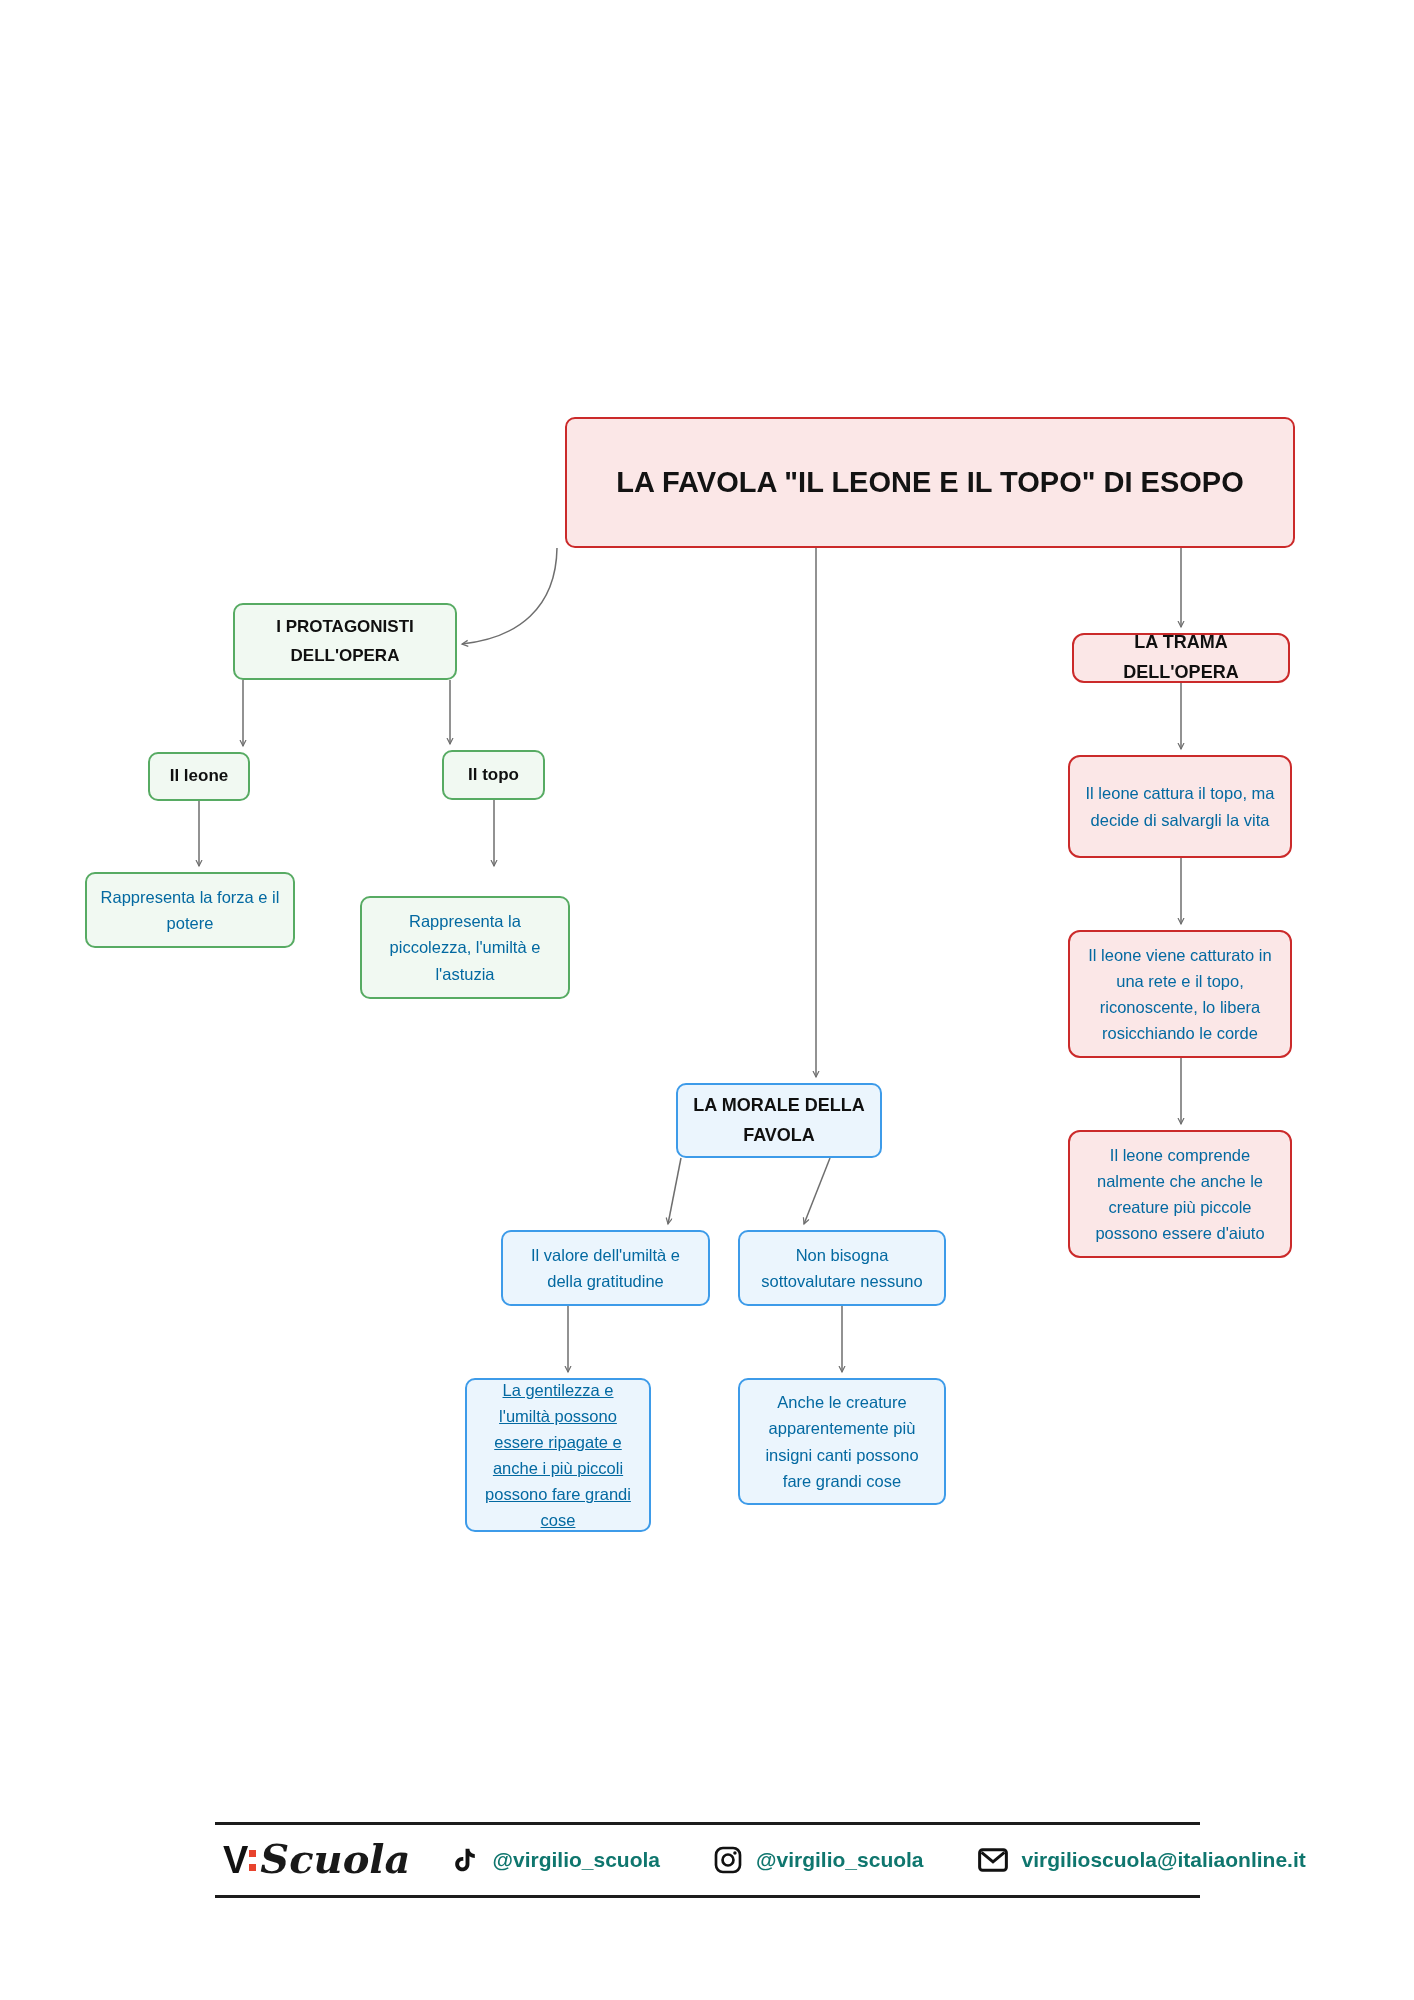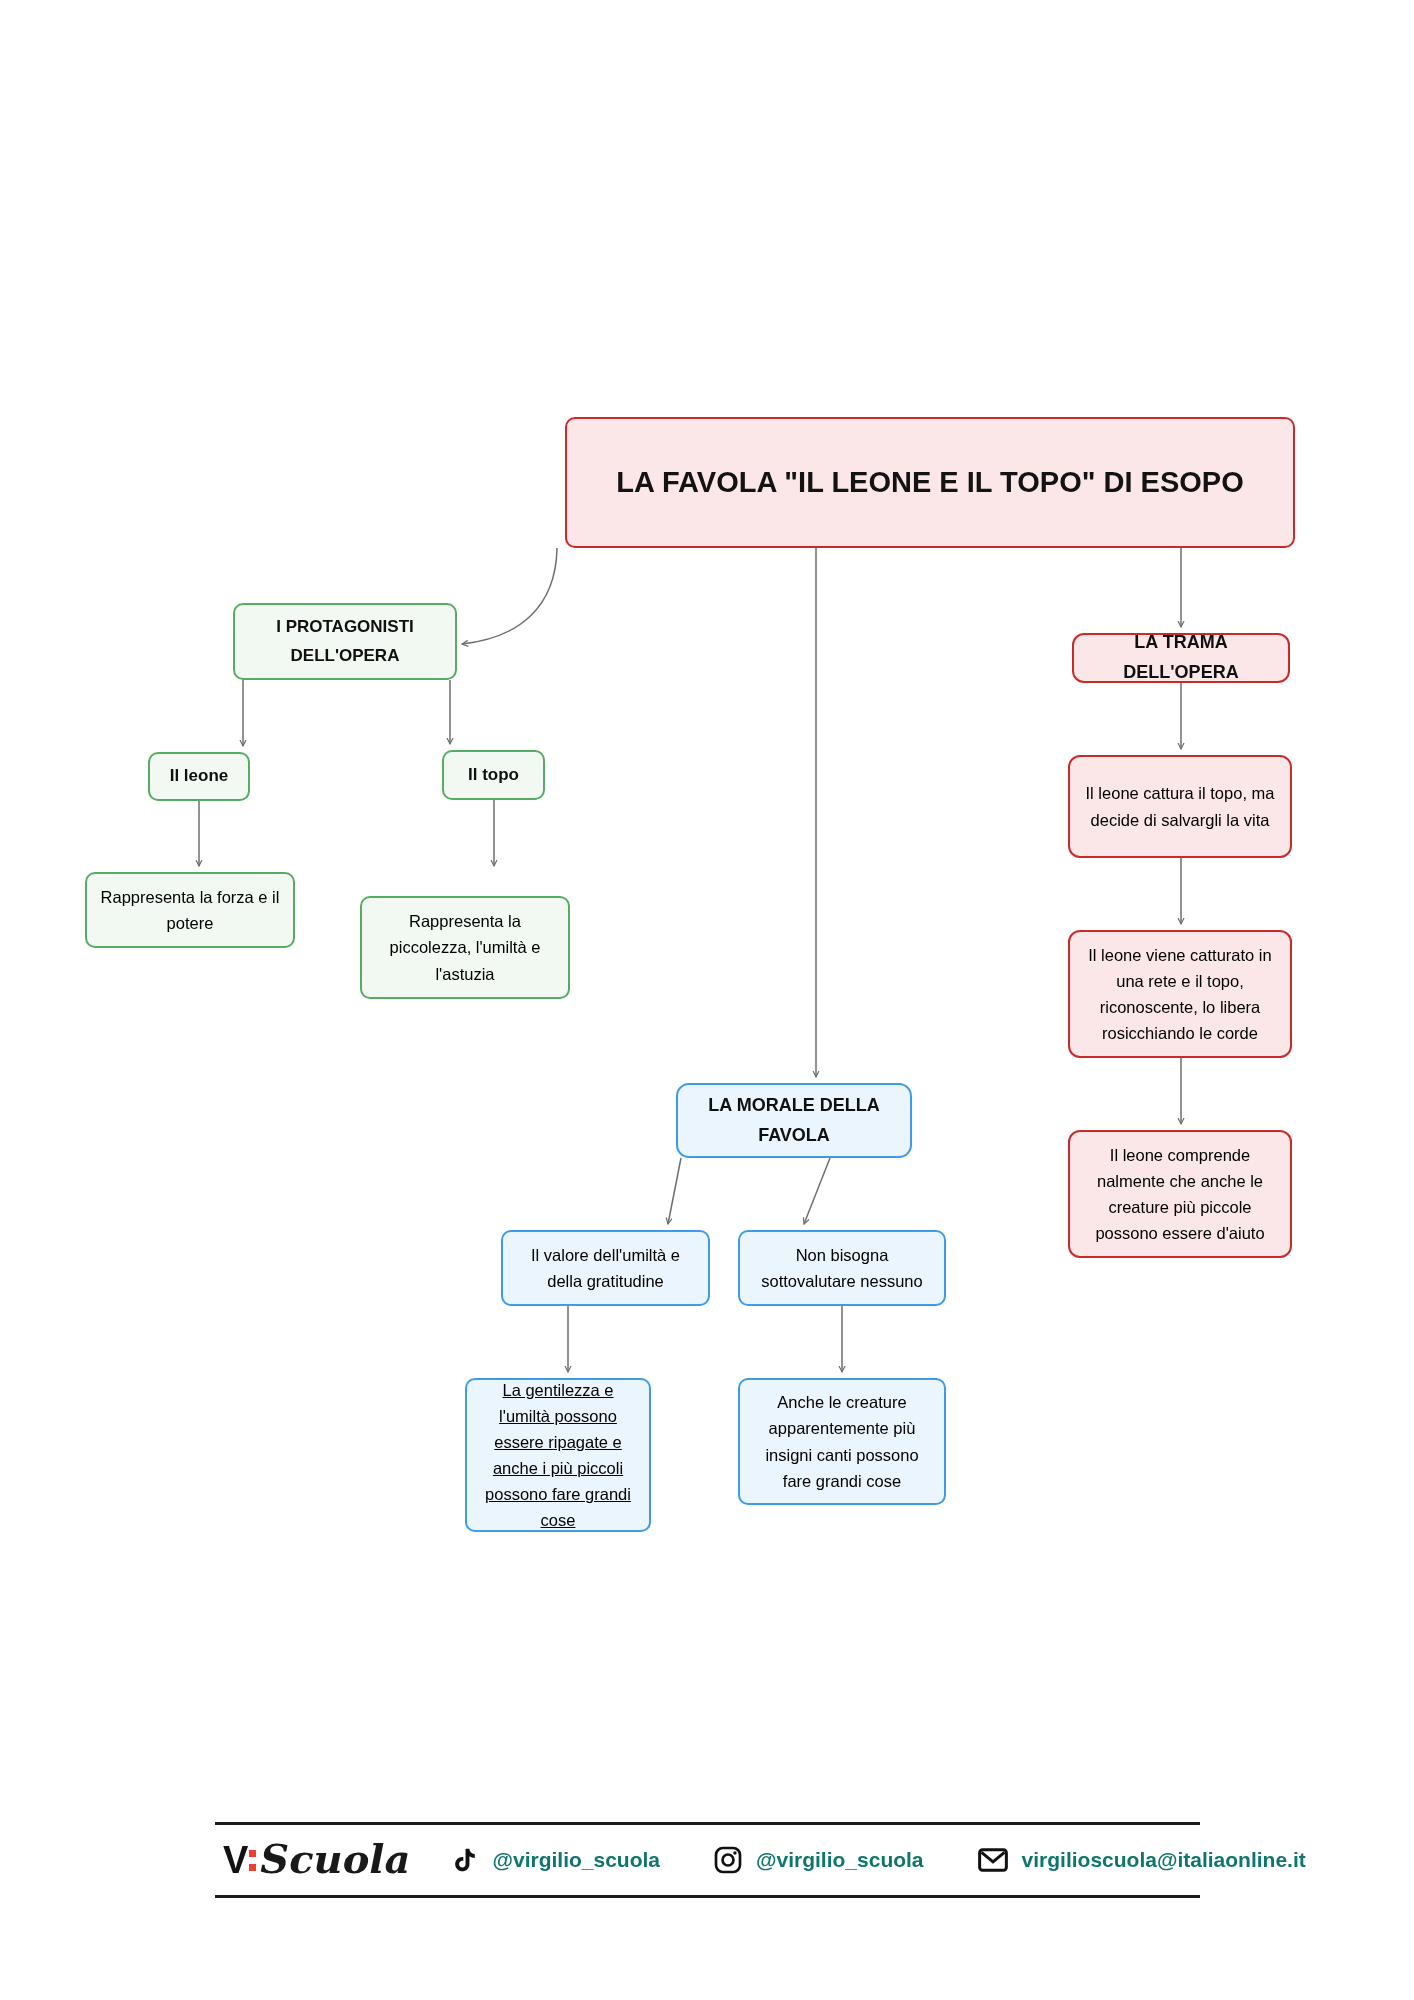--- a/index.html
+++ b/index.html
@@ -9,36 +9,36 @@
   }
   .connectors{position:absolute;left:0;top:0;width:1414px;height:2000px;pointer-events:none;}
   .node{
     position:absolute;box-sizing:border-box;display:flex;align-items:center;justify-content:center;
     text-align:center;padding:8px 12px;
   }
   .green-node{background:#f1f9f2;border:2px solid #57ab63;border-radius:10px;}
   .red-node{background:#fbe7e7;border:2.5px solid #cb2a2a;border-radius:12px;}
   .blue-node{background:#ebf5fd;border:2px solid #3d9be9;border-radius:10px;}
   .hdr{font-weight:bold;color:#101010;font-size:17px;line-height:1.65;}
-  .body-text{color:#000000;font-size:16.5px;line-height:1.58;font-weight:400;}
+  .body-text{color:#0369a1;font-size:16.5px;line-height:1.58;font-weight:400;}
   .title-node{
     left:565px;top:417px;width:730px;height:131px;
     background:#fbe7e7;border:2.5px solid #cb2a2a;border-radius:10px;
     font-weight:bold;font-size:29px;color:#131313;line-height:1.62;
   }
   .n-protagonisti{left:233px;top:603px;width:224px;height:77px;}
   .n-leone{left:148px;top:752px;width:102px;height:49px;}
   .n-topo{left:442px;top:750px;width:103px;height:50px;}
   .n-leone-desc{left:85px;top:872px;width:210px;height:76px;}
   .n-topo-desc{left:360px;top:872px;width:210px;height:103px;margin-top:24px;}
   .n-trama{left:1072px;top:633px;width:218px;height:50px;font-size:18px;}
   .n-trama1{left:1068px;top:755px;width:224px;height:103px;}
   .n-trama2{left:1068px;top:930px;width:224px;height:128px;}
   .n-trama3{left:1068px;top:1130px;width:224px;height:128px;}
-  .n-morale{left:676px;top:1083px;width:236px;height:75px;font-size:18px;border-radius:13px;}
+  .n-morale{left:676px;top:1083px;width:206px;height:75px;font-size:18px;}
   .n-morale1{left:463px;top:1230px;width:209px;height:76px;margin-left:38px;}
   .n-morale2{left:738px;top:1230px;width:208px;height:76px;}
   .n-morale1-desc{left:465px;top:1378px;width:186px;height:154px;text-decoration:underline;}
   .n-morale2-desc{left:738px;top:1378px;width:208px;height:127px;}
   
   .footer-line{position:absolute;left:215px;width:985px;height:3px;background:#1c1c1c;}
   .footer-line.top{top:1822px;}
   .footer-line.bottom{top:1895px;}
   .footer-row{
     position:absolute;left:215px;top:1825px;width:985px;height:70px;

